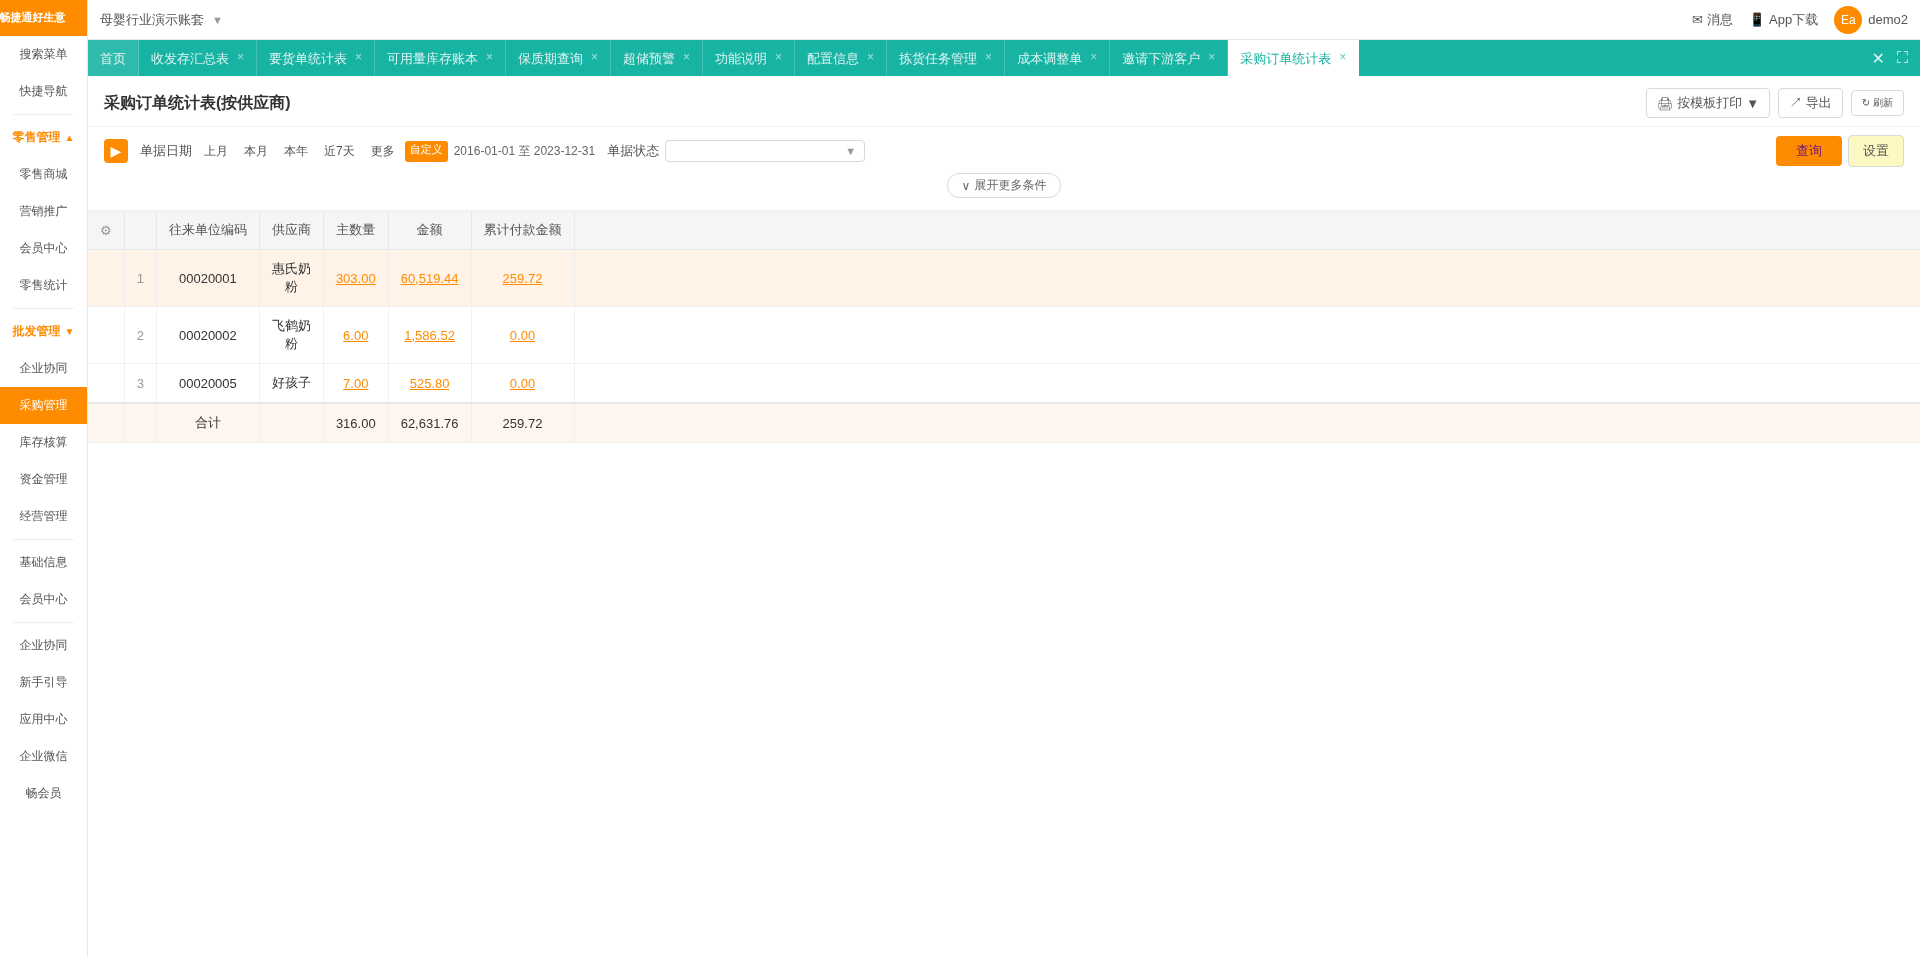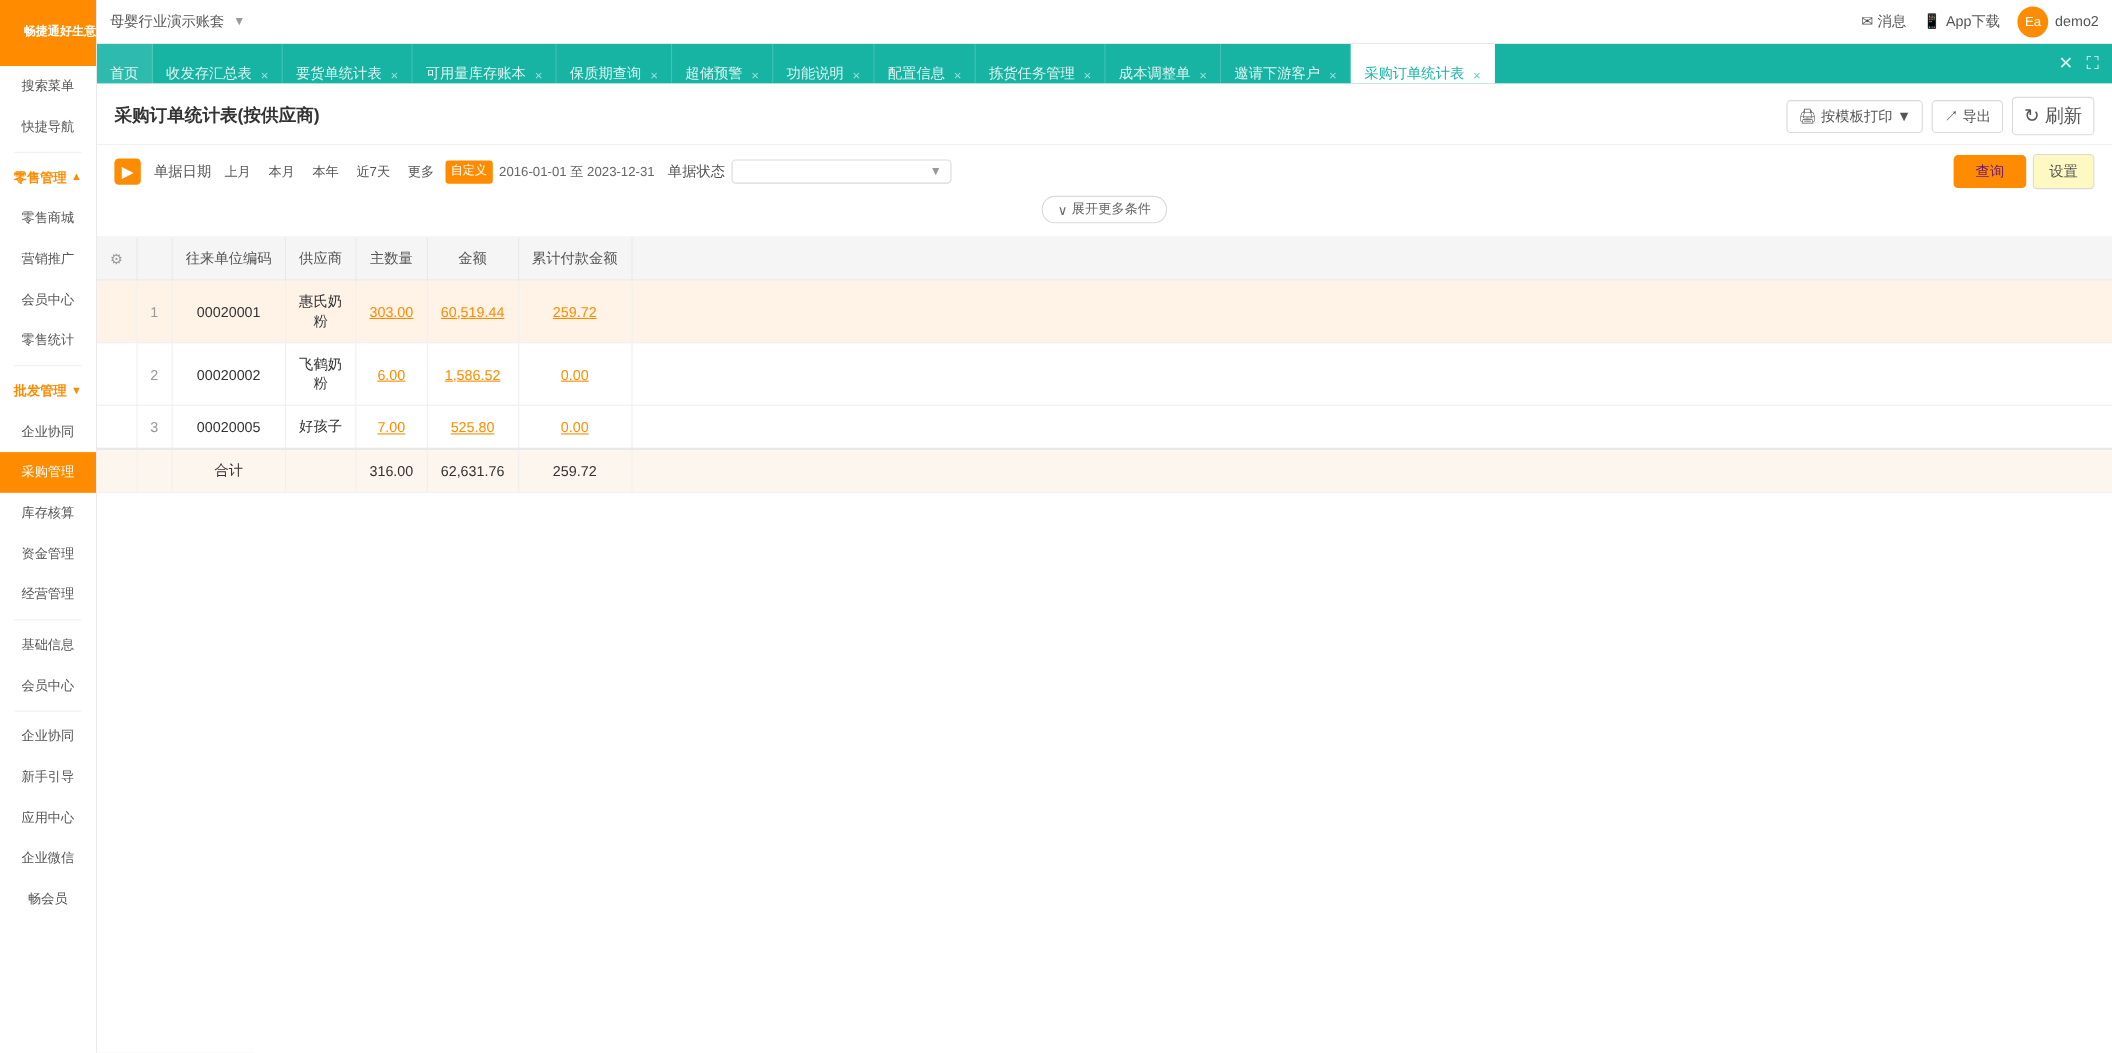--- a/index.html
+++ b/index.html
@@ -1,57 +1,57 @@
 <!DOCTYPE html>
 <html><head>
   <meta charset="utf-8">
   <style>
     * { margin: 0; padding: 0; box-sizing: border-box; }
     body { font-family: 'Microsoft YaHei', Arial, sans-serif; font-size: 13px; background: #f5f5f5; color: #333; width: 1920px; height: 957px; overflow: hidden; display: flex; flex-direction: row; }
 
     
     .sidebar { width: 88px; background: #fff; border-right: 1px solid #e8e8e8; display: flex; flex-direction: column; align-items: center; flex-shrink: 0; height: 957px; overflow-y: auto; }
-    .sidebar-logo { width: 88px; height: 60px; background: #ff8c00; display: flex; align-items: center; justify-content: flex-end; flex-shrink: 0; }
+    .sidebar-logo { width: 88px; height: 36px; background: #ff8c00; display: flex; align-items: center; justify-content: flex-start; flex-shrink: 0; }
     .sidebar-logo span { color: #fff; font-size: 11px; font-weight: bold; text-align: center; line-height: 1.2; }
     .sidebar-item { width: 88px; text-align: center; padding: 10px 4px; cursor: pointer; font-size: 12px; color: #555; flex-shrink: 0; }
     .sidebar-item.active { background: #ff8c00; color: #fff; }
     .sidebar-item.section { color: #ff8c00; font-weight: bold; display: flex; align-items: center; justify-content: center; gap: 4px; }
     .sidebar-item.section .arrow { font-size: 10px; }
     .sidebar-divider { width: 70%; height: 1px; background: #eee; margin: 4px auto; }
 
     
     .main-area { flex: 1; display: flex; flex-direction: column; height: 957px; overflow: hidden; }
 
     
     .top-bar { height: 40px; background: #fff; border-bottom: 1px solid #e8e8e8; display: flex; align-items: center; justify-content: space-between; padding: 0 12px; flex-shrink: 0; }
     .top-bar-left { display: flex; align-items: center; gap: 8px; font-size: 13px; color: #555; }
     .top-bar-left .dropdown-arrow { color: #999; font-size: 11px; }
     .top-bar-right { display: flex; align-items: center; gap: 16px; font-size: 13px; color: #555; }
     .top-bar-right .msg-icon, .top-bar-right .app-icon { display: flex; align-items: center; gap: 4px; cursor: pointer; }
     .avatar { width: 28px; height: 28px; border-radius: 50%; background: #ff8c00; display: flex; align-items: center; justify-content: center; color: #fff; font-size: 12px; }
 
     
     .tab-bar { height: 36px; background: #17b3a3; display: flex; align-items: center; padding: 0 0; overflow-x: auto; flex-shrink: 0; }
-    .tab-item { height: 36px; padding: 0 12px; display: flex; align-items: flex-end; gap: 6px; cursor: pointer; color: rgba(255,255,255,0.85); font-size: 13px; white-space: nowrap; border-right: 1px solid rgba(255,255,255,0.2); flex-shrink: 0; }
+    .tab-item { height: 36px; padding: 10px 12px; display: flex; align-items: flex-start; gap: 6px; cursor: pointer; color: rgba(255,255,255,0.85); font-size: 13px; white-space: nowrap; border-right: 1px solid rgba(255,255,255,0.2); flex-shrink: 0; }
     .tab-item.active { background: #fff; color: #17b3a3; font-weight: 500; }
     .tab-item .close-btn { font-size: 12px; color: inherit; opacity: 0.7; margin-left: 2px; }
     .tab-item.home { background: rgba(255,255,255,0.1); }
     .tab-end-buttons { margin-left: auto; display: flex; align-items: center; gap: 4px; padding: 0 8px; }
     .tab-end-btn { color: rgba(255,255,255,0.85); cursor: pointer; padding: 4px; font-size: 16px; }
 
     
     .content-area { flex: 1; background: #fff; overflow: hidden; display: flex; flex-direction: column; }
 
     
     .page-header { padding: 12px 16px 8px 16px; display: flex; align-items: center; justify-content: space-between; border-bottom: 1px solid #f0f0f0; flex-shrink: 0; }
     .page-title { font-size: 16px; font-weight: bold; color: #333; }
     .page-actions { display: flex; align-items: center; gap: 8px; }
     .btn-template { background: #fff; border: 1px solid #d9d9d9; border-radius: 4px; padding: 5px 10px; font-size: 13px; cursor: pointer; color: #555; display: flex; align-items: center; gap: 4px; }
     .btn-export { background: #fff; border: 1px solid #d9d9d9; border-radius: 4px; padding: 5px 10px; font-size: 13px; cursor: pointer; color: #555; }
-    .btn-refresh { background: #fff; border: 1px solid #d9d9d9; border-radius: 4px; padding: 5px 10px; font-size: 17px; cursor: pointer; color: #555; }
+    .btn-refresh { background: #fff; border: 1px solid #d9d9d9; border-radius: 4px; padding: 5px 10px; font-size: 10px; cursor: pointer; color: #555; }
 
     
     .filter-area { padding: 8px 16px; background: #fff; border-bottom: 1px solid #f0f0f0; flex-shrink: 0; }
     .filter-row { display: flex; align-items: center; gap: 12px; flex-wrap: nowrap; }
     .filter-toggle { width: 24px; height: 24px; background: #ff8c00; color: #fff; border: none; border-radius: 4px; cursor: pointer; display: flex; align-items: center; justify-content: center; font-size: 14px; flex-shrink: 0; }
     .filter-group { display: flex; align-items: center; gap: 6px; }
     .filter-label { font-size: 13px; color: #555; white-space: nowrap; }
     .date-shortcuts { display: flex; gap: 4px; }
     .date-shortcut { padding: 2px 6px; font-size: 12px; color: #555; cursor: pointer; border: none; background: transparent; }
     .date-range { display: flex; align-items: center; gap: 4px; font-size: 12px; color: #666; }

